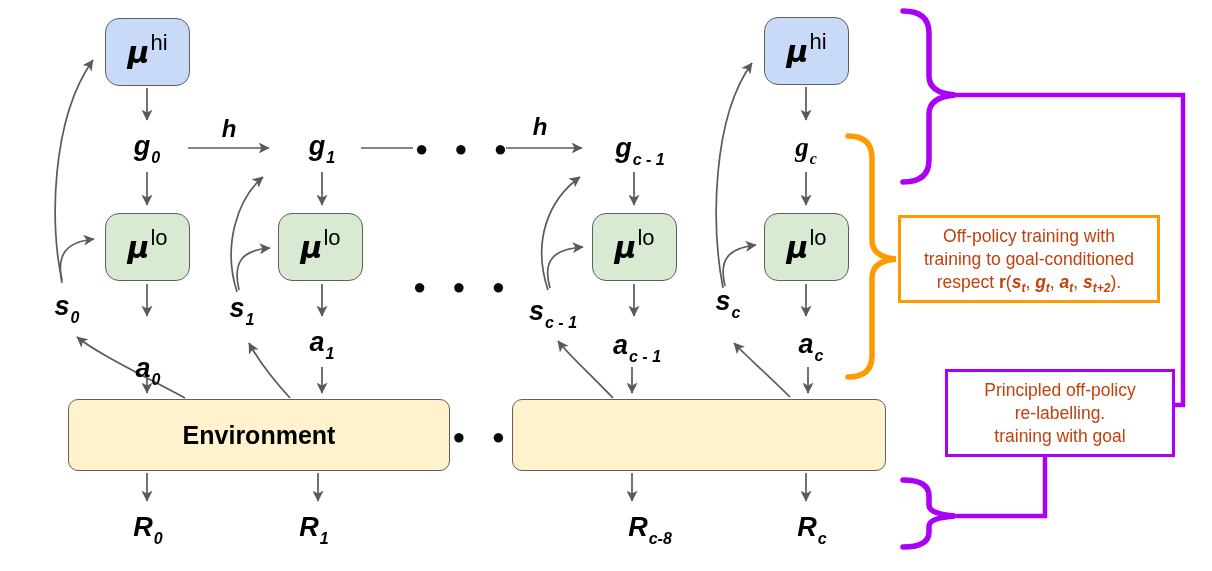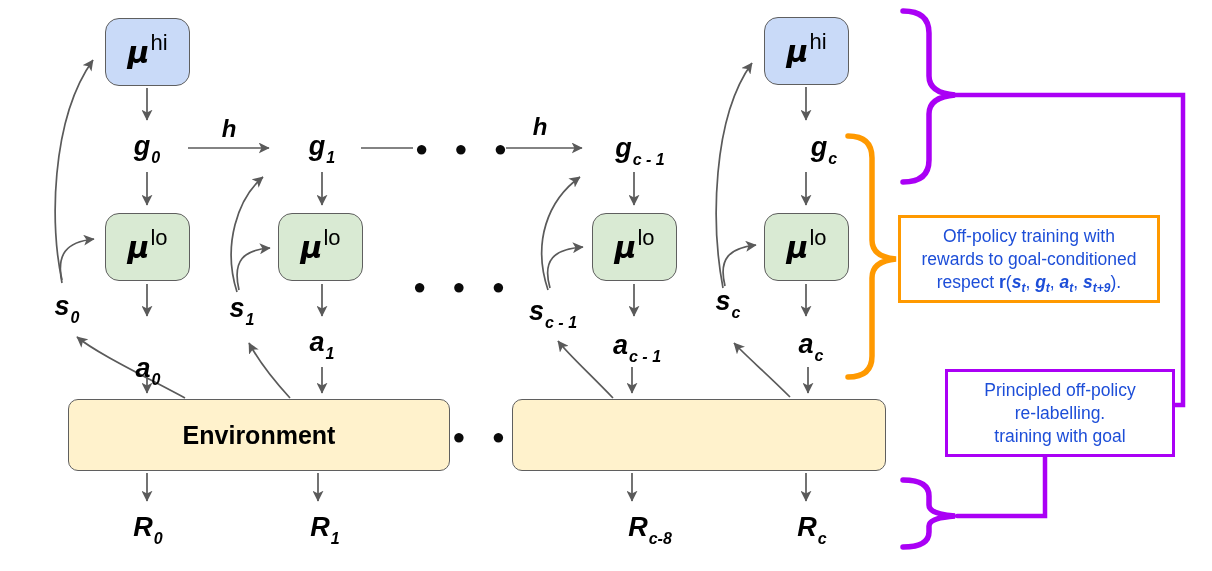--- a/index.html
+++ b/index.html
@@ -15,21 +15,21 @@
   .lbl{position:absolute;transform:translateX(-50%);white-space:nowrap;font-weight:bold;
        font-style:italic;font-size:27px;color:#000;z-index:2;line-height:1;}
   .lbl .sub{font-size:16px;position:relative;top:8px;margin-left:1px;}
   .hlbl{font-size:24px;}
   .dots{position:absolute;transform:translateX(-50%);font-size:22px;letter-spacing:10px;
         color:#0a0a0a;z-index:2;line-height:1.2;white-space:nowrap;}
   .env{position:absolute;top:399px;height:72px;background:#fff2cc;border:1.8px solid #5f5f5f;
        border-radius:10px;display:flex;align-items:center;justify-content:center;
        font-weight:bold;font-size:25px;color:#000;z-index:2;box-sizing:border-box;}
   .note{position:absolute;background:#ffffff;text-align:center;font-size:17.5px;line-height:1.3;
-        color:#1d4ed8;z-index:3;padding:7px 8px;box-sizing:border-box;}
+        color:#c2410c;z-index:3;padding:7px 8px;box-sizing:border-box;}
   .note.orange{left:898px;top:215px;width:262px;border:3.5px solid #ff9900;}
   .note.purple{left:945px;top:369px;width:230px;border:3.5px solid #aa00f5;}
   .mi{font-weight:bold;font-style:italic;}
   .mb{font-weight:bold;}
   .note .sub{font-size:12px;font-weight:bold;font-style:italic;position:relative;top:4px;}
 </style>
 </head>
 <body>
 
 <div id="canvas">
@@ -113,21 +113,21 @@
       <span class="pol-sup">lo</span>
   </div>
   <div class="node lo" style="left:764px;top:213px;">
     <span class="mu">μ</span>
       <span class="pol-sup">lo</span>
   </div>
 
   <div class="lbl" style="left:147px;top:133px;"><span>g</span><span class="sub">0</span></div>
   <div class="lbl" style="left:322px;top:133px;"><span>g</span><span class="sub">1</span></div>
   <div class="lbl" style="left:628px;top:135px;margin-left:12px;"><span>g</span><span class="sub">c - 1</span></div>
-  <div class="lbl" style="left:824px;top:134px;"><span>g</span><span class="sub">c</span></div>
+  <div class="lbl" style="left:806px;top:134px;font-family:Liberation Serif, serif;"><span>g</span><span class="sub">c</span></div>
   <div class="lbl hlbl" style="left:229px;top:117px;">h</div>
   <div class="lbl hlbl" style="left:540px;top:115px;">h</div>
   <div class="dots" style="left:466px;top:136px;">● ● ●</div>
   <div class="dots" style="left:464px;top:274px;">● ● ●</div>
   <div class="dots" style="left:464px;top:424px;">● ● ●</div>
 
   <div class="lbl" style="left:67px;top:293px;"><span>s</span><span class="sub">0</span></div>
   <div class="lbl" style="left:242px;top:295px;"><span>s</span><span class="sub">1</span></div>
   <div class="lbl" style="left:553px;top:298px;"><span>s</span><span class="sub">c - 1</span></div>
   <div class="lbl" style="left:728px;top:288px;font-style:italic;"><span>s</span><span class="sub">c</span></div>
@@ -136,28 +136,28 @@
   <div class="lbl" style="left:322px;top:329px;"><span>a</span><span class="sub">1</span></div>
   <div class="lbl" style="left:637px;top:332px;"><span>a</span><span class="sub">c - 1</span></div>
   <div class="lbl" style="left:811px;top:331px;"><span>a</span><span class="sub">c</span></div>
 
   <div class="env" style="left:68px;width:382px;">
     <span>Environment</span>
   </div>
   <div class="env" style="left:512px;width:374px;"></div>
 
   <div class="lbl" style="left:148px;top:514px;"><span>R</span><span class="sub">0</span></div>
-  <div class="lbl" style="left:325px;top:514px;"><span>R</span><span class="sub">1</span></div>
+  <div class="lbl" style="left:314px;top:514px;"><span>R</span><span class="sub">1</span></div>
   <div class="lbl" style="left:650px;top:514px;"><span>R</span><span class="sub">c-8</span></div>
   <div class="lbl" style="left:812px;top:514px;"><span>R</span><span class="sub">c</span></div>
 
   <div class="note orange">
     <div>Off-policy training with</div>
-    <div>rewards to goal-conditioned</div>
-    <div><span>respect </span><span class="mb">r</span><span>(</span><span class="mi">s</span><span class="sub">t</span><span>, </span><span class="mi">g</span><span class="sub">t</span><span>, </span><span class="mi">a</span><span class="sub">t</span><span>, </span><span class="mi">s</span><span class="sub">t+9</span><span>).</span></div>
+    <div>training to goal-conditioned</div>
+    <div><span>respect </span><span class="mb">r</span><span>(</span><span class="mi">s</span><span class="sub">t</span><span>, </span><span class="mi">g</span><span class="sub">t</span><span>, </span><span class="mi">a</span><span class="sub">t</span><span>, </span><span class="mi">s</span><span class="sub">t+2</span><span>).</span></div>
   </div>
 
   <div class="note purple">
     <div>Principled off-policy</div>
     <div>re-labelling.</div>
     <div>training with goal</div>
   </div>
 
 </div>
 

